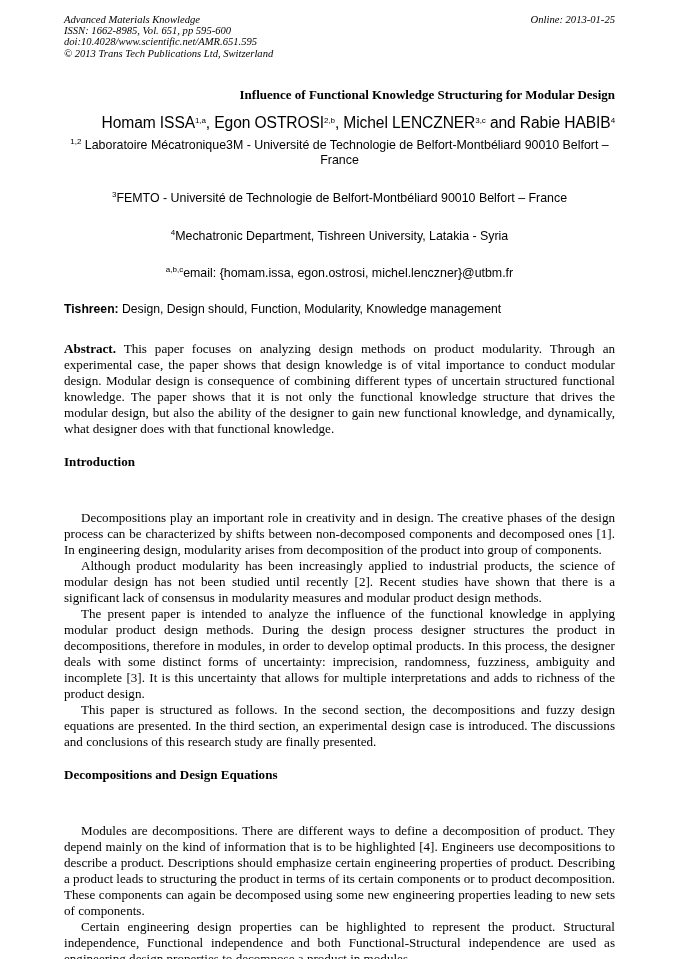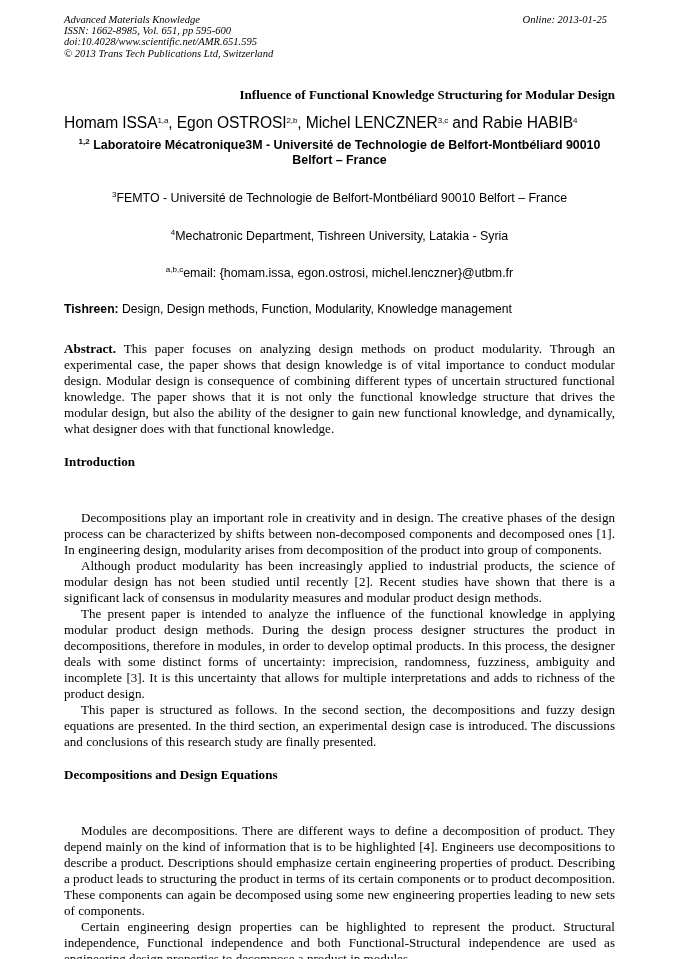--- a/index.html
+++ b/index.html
@@ -18,52 +18,52 @@
   }
   .header {
     position: relative;
     font-family: "Liberation Serif", serif;
     font-style: italic;
     font-size: 10.6px;
     line-height: 11.2px;
   }
   .header .online {
     position: absolute;
-    right: 8px;
+    right: 0;
     top: 0;
     font-style: italic;
   }
   .title {
     font-family: Liberation Serif, serif;
     font-weight: bold;
     font-size: 13px;
     text-align: right;
     margin-top: 27px;
     line-height: 18px;
   }
   .authors {
     font-family: "Liberation Sans", sans-serif;
     font-size: 15.6px;
-    text-align: left;
+    text-align: right;
     margin-top: 9px;
     line-height: 19px;
     letter-spacing: -0.1px;
   }
   .authors sup, .affil sup {
     font-size: 8px;
     line-height: 0;
     vertical-align: 0.65em;
   }
   .affil {
     font-family: "Liberation Sans", sans-serif;
     font-size: 12.4px;
     text-align: center;
     line-height: 15.6px;
   }
-  .affil-1 { margin-top: 6px; font-weight: bold; }
+  .affil-1 { margin-top: 6px; }
   .affil + .affil { margin-top: 22px; }
   .keywords {
     font-family: "Liberation Sans", sans-serif;
     font-size: 12.2px;
     margin-top: 20px;
     line-height: 15px;
   }
   .keywords .kw-label { font-weight: bold; }
   .body-text {
     font-family: "Liberation Serif", serif;
@@ -104,21 +104,21 @@
 
   <div class="authors">
     <span>Homam ISSA</span><sup>1,a</sup><span>, </span><span>Egon OSTROSI</span><sup>2,b</sup><span>, </span><span>Michel LENCZNER</span><sup>3,c</sup><span> and </span><span>Rabie HABIB</span><sup>4</sup>
   </div>
 
   <div class="affil affil-1"><sup>1,2</sup><span> Laboratoire Mécatronique3M - Université de Technologie de Belfort-Montbéliard 90010 Belfort – France</span></div>
   <div class="affil"><sup>3</sup><span>FEMTO - Université de Technologie de Belfort-Montbéliard 90010 Belfort – France</span></div>
   <div class="affil"><sup>4</sup><span>Mechatronic Department, Tishreen University, Latakia - Syria</span></div>
   <div class="affil"><sup>a,b,c</sup><span>email: {homam.issa, egon.ostrosi, michel.lenczner}@utbm.fr</span></div>
 
-  <div class="keywords"><span class="kw-label">Tishreen:</span><span> Design, Design methods, Function, Modularity, Knowledge management</span></div>
+  <div class="keywords"><span class="kw-label">Tishreen:</span><span> Design, Design should, Function, Modularity, Knowledge management</span></div>
 
   <div class="body-text abstract"><span class="abs-label">Abstract.</span><span> This paper focuses on analyzing design methods on product modularity. Through an experimental case, the paper shows that design knowledge is of vital importance to conduct modular design. Modular design is consequence of combining different types of uncertain structured functional knowledge. The paper shows that it is not only the functional knowledge structure that drives the modular design, but also the ability of the designer to gain new functional knowledge, and dynamically, what designer does with that functional knowledge.</span></div>
 
   <div class="section-heading">Introduction</div>
   <div class="body-text">
     <p class="para">Decompositions play an important role in creativity and in design. The creative phases of the design process can be characterized by shifts between non-decomposed components and decomposed ones [1]. In engineering design, modularity arises from decomposition of the product into group of components.</p>
     <p class="para">Although product modularity has been increasingly applied to industrial products, the science of modular design has not been studied until recently [2]. Recent studies have shown that there is a significant lack of consensus in modularity measures and modular product design methods.</p>
     <p class="para">The present paper is intended to analyze the influence of the functional knowledge in applying modular product design methods. During the design process designer structures the product in decompositions, therefore in modules, in order to develop optimal products. In this process, the designer deals with some distinct forms of uncertainty: imprecision, randomness, fuzziness, ambiguity and incomplete [3]. It is this uncertainty that allows for multiple interpretations and adds to richness of the product design.</p>
     <p class="para">This paper is structured as follows. In the second section, the decompositions and fuzzy design equations are presented. In the third section, an experimental design case is introduced. The discussions and conclusions of this research study are finally presented.</p>
   </div>

